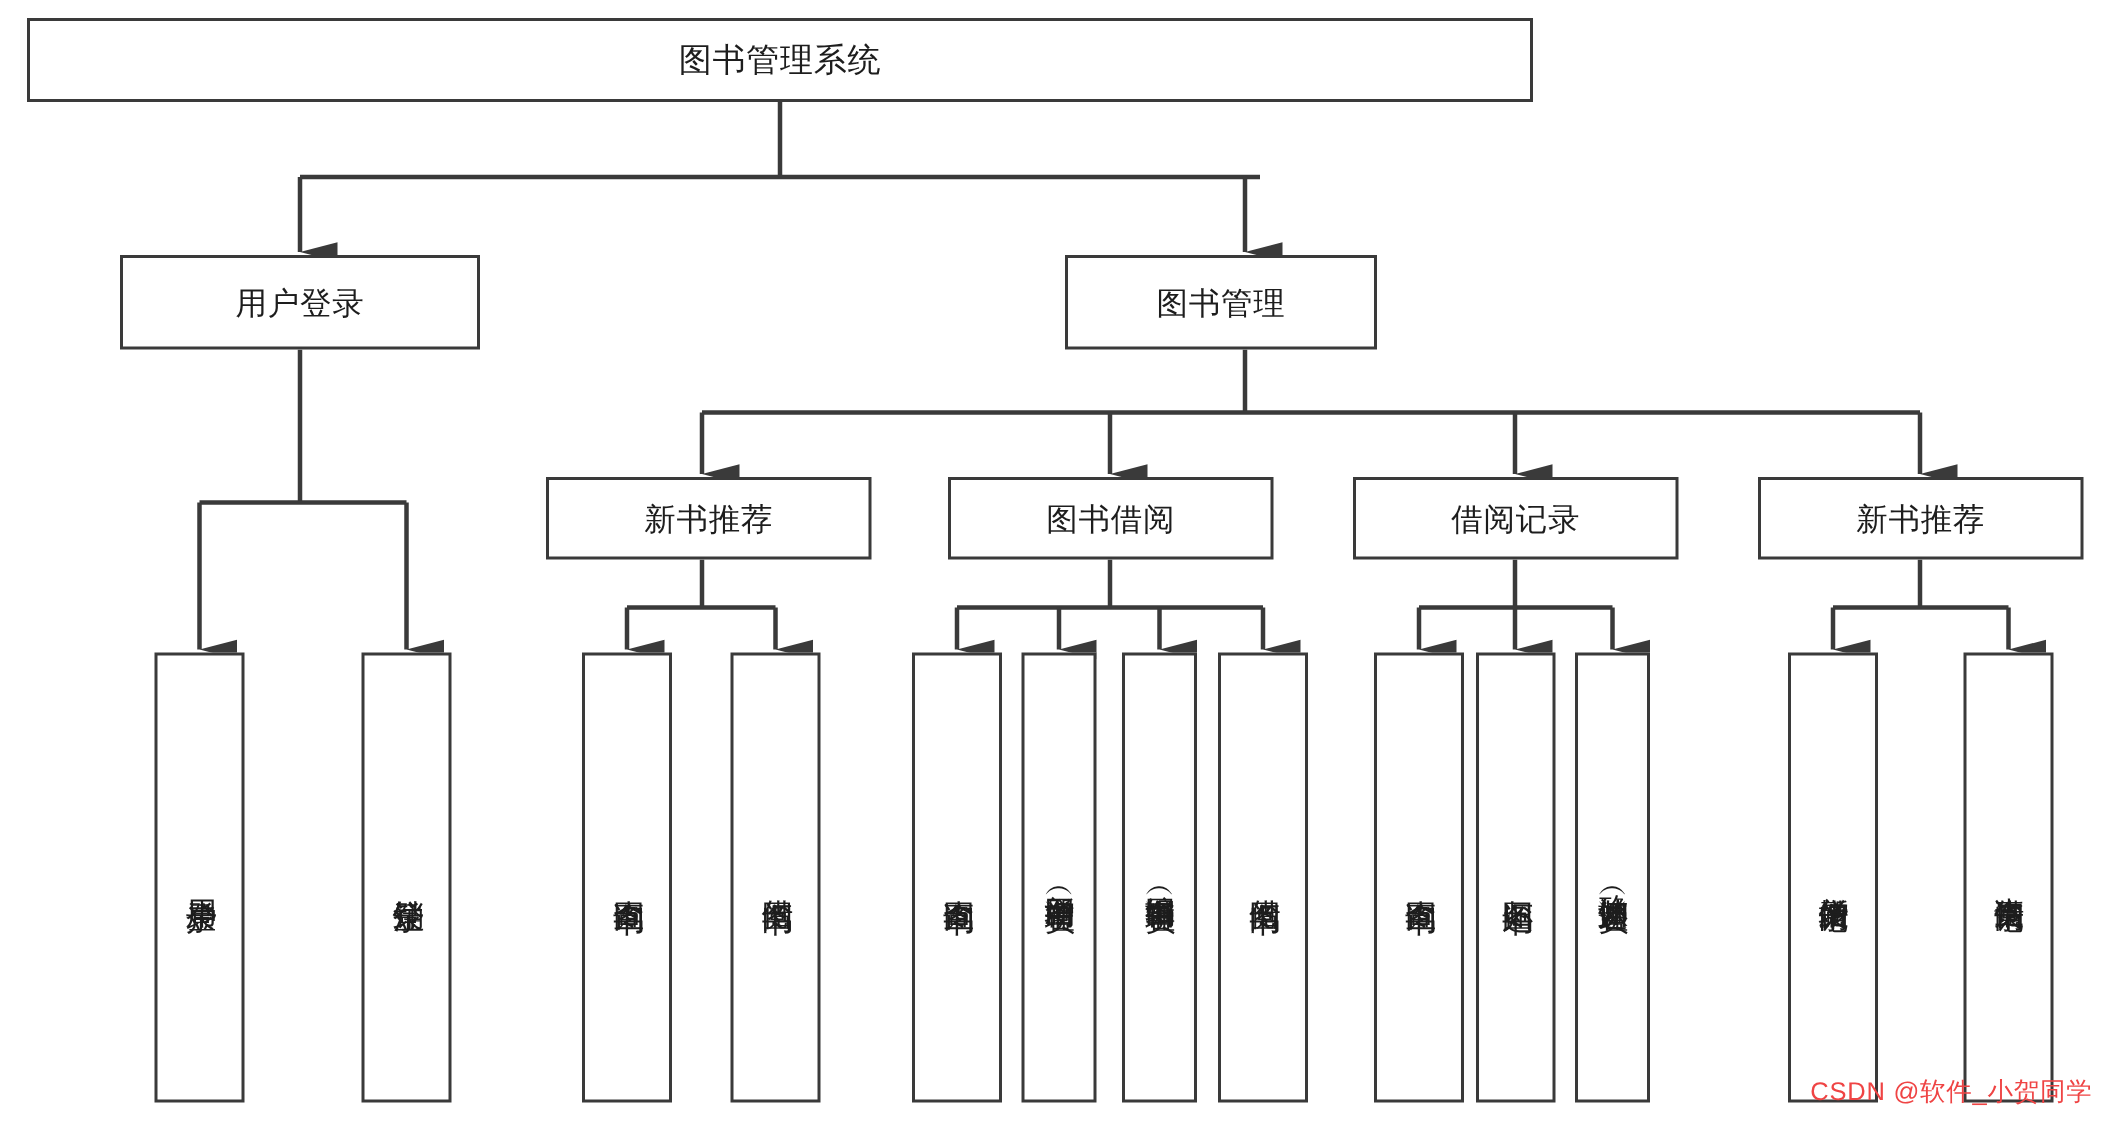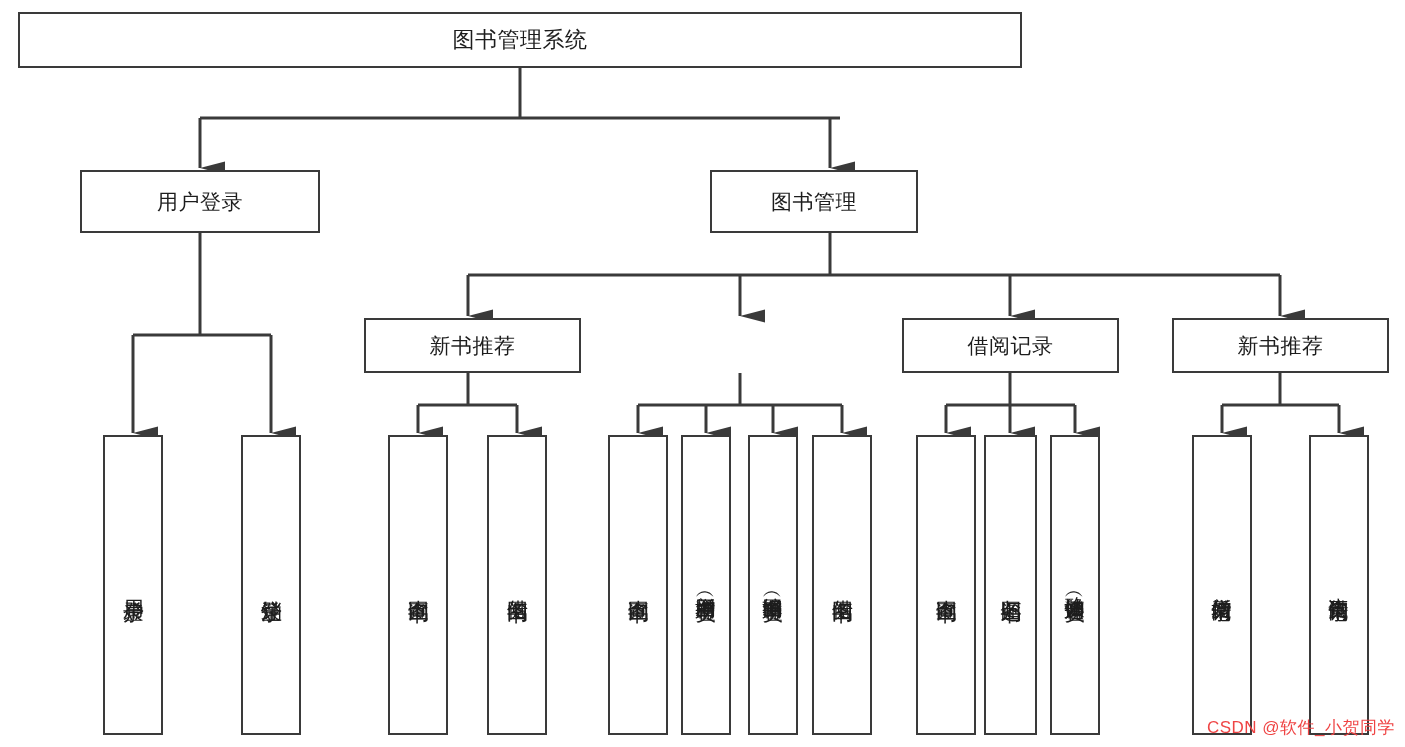--- a/index.html
+++ b/index.html
@@ -132,20 +132,23 @@
   <div class="node node-h" style="left:80px; top:170px; width:240px; height:63px;">
     <span>用户登录</span>
   </div>
   <div class="node node-h" style="left:710px; top:170px; width:208px; height:63px;">
     <span>图书管理</span>
   </div>
 
   <div class="node node-h" style="left:364px; top:318px; width:217px; height:55px;">
     <span>新书推荐</span>
   </div>
+  <div class="node node-h" style="left:632px; top:318px; width:217px; height:55px;">
+    <span>图书借阅</span>
+  </div>
   <div class="node node-h" style="left:902px; top:318px; width:217px; height:55px;">
     <span>借阅记录</span>
   </div>
   <div class="node node-h" style="left:1172px; top:318px; width:217px; height:55px;">
     <span>新书推荐</span>
   </div>
 
   <div class="node node-v" style="left:103px; top:435px; width:60px; height:300px;">
     <span class="vtext">用户登录</span>
   </div>

